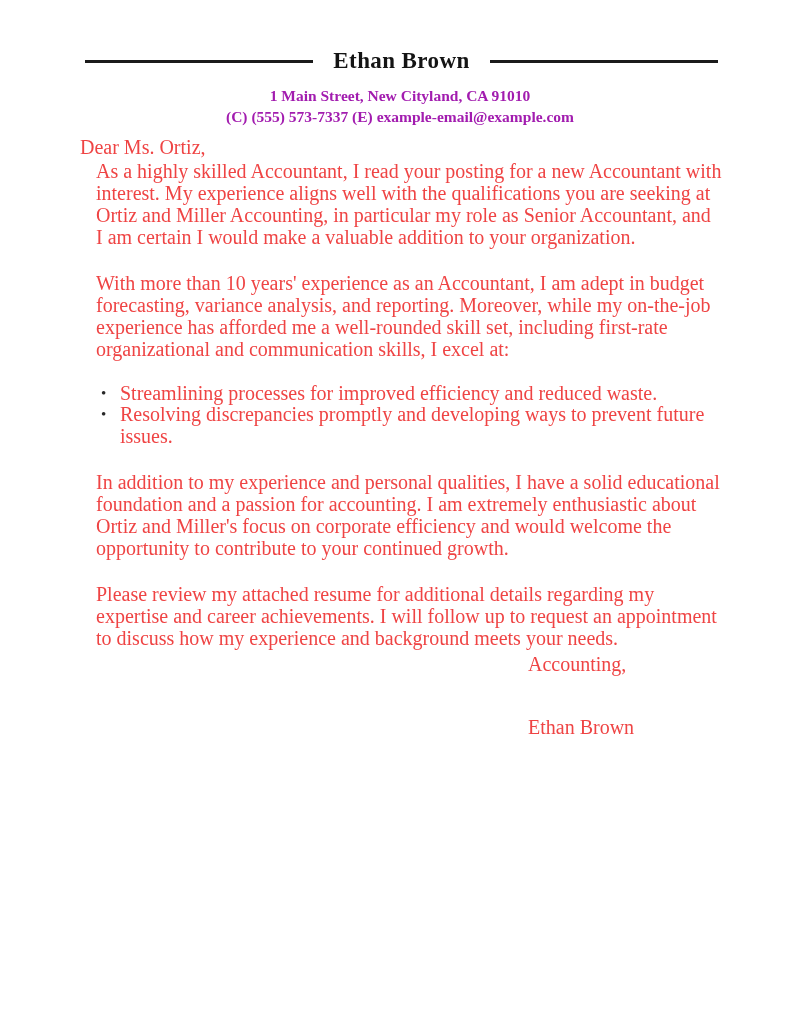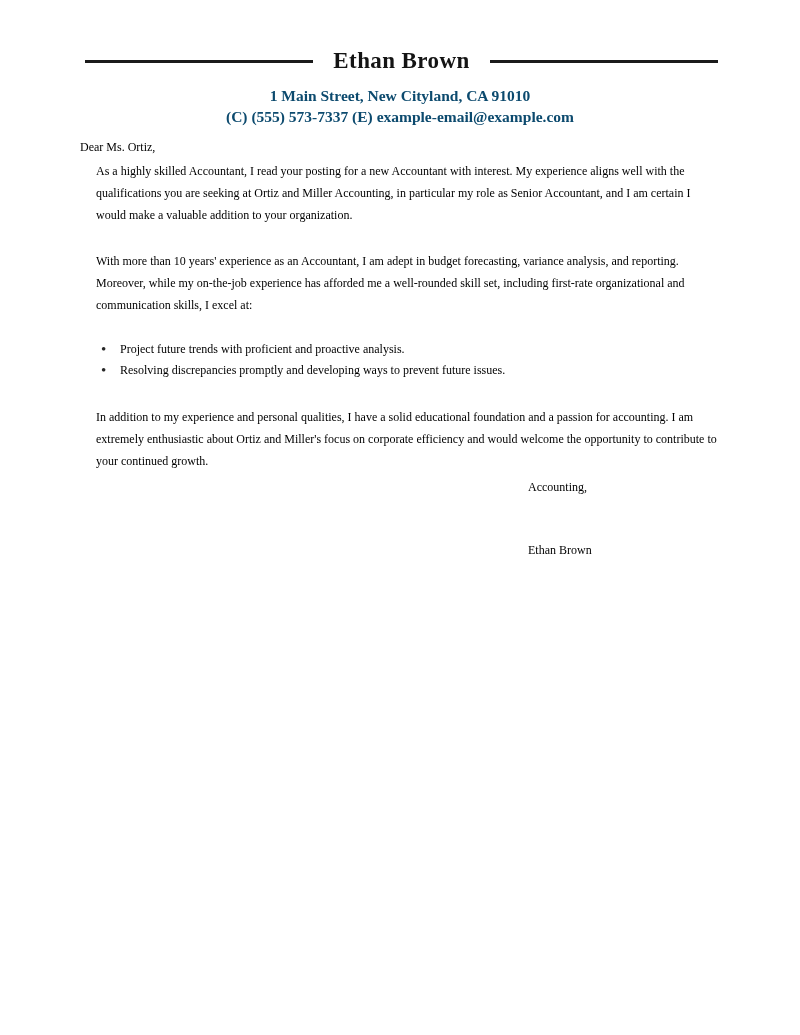--- a/index.html
+++ b/index.html
@@ -37,29 +37,29 @@
     white-space: nowrap;
     padding: 0 4px;
   }
   .address-block {
     margin-top: 11px;
     text-align: center;
   }
   .address-line {
     font-size: 15.5px;
     font-weight: bold;
-    color: #0c4a6e;
+    color: #a21caf;
     line-height: 21px;
   }
   
   .letter {
     margin: 9px 78px 0 80px;
-    font-size: 12px;
+    font-size: 20px;
     line-height: 22px;
-    color: #000000;
+    color: #ef4444;
   }
   .salutation {
     margin: 0 0 2px 0;
   }
   .para {
     margin: 24px 0 0 16px;
   }
   .para.first {
     margin-top: 2px;
   }
@@ -112,26 +112,27 @@
 
   <div class="letter">
 
     <p class="salutation">Dear Ms. Ortiz,</p>
 
     <p class="para first">As a highly skilled Accountant, I read your posting for a new Accountant with interest. My experience aligns well with the qualifications you are seeking at Ortiz and Miller Accounting, in particular my role as Senior Accountant, and I am certain I would make a valuable addition to your organization.</p>
 
     <p class="para">With more than 10 years' experience as an Accountant, I am adept in budget forecasting, variance analysis, and reporting. Moreover, while my on-the-job experience has afforded me a well-rounded skill set, including first-rate organizational and communication skills, I excel at:</p>
 
     <ul class="bullet-list">
-      <li>Project future trends with proficient and proactive analysis.</li>
+      <li>Streamlining processes for improved efficiency and reduced waste.</li>
       <li>Resolving discrepancies promptly and developing ways to prevent future issues.</li>
     </ul>
 
     <p class="para">In addition to my experience and personal qualities, I have a solid educational foundation and a passion for accounting. I am extremely enthusiastic about Ortiz and Miller's focus on corporate efficiency and would welcome the opportunity to contribute to your continued growth.</p>
 
+    <p class="para">Please review my attached resume for additional details regarding my expertise and career achievements. I will follow up to request an appointment to discuss how my experience and background meets your needs.</p>
 
 
     <div class="closing">
       <p class="valediction">Accounting,</p>
       <p class="signature">Ethan Brown</p>
     </div>
 
   </div>
 
 </div>

